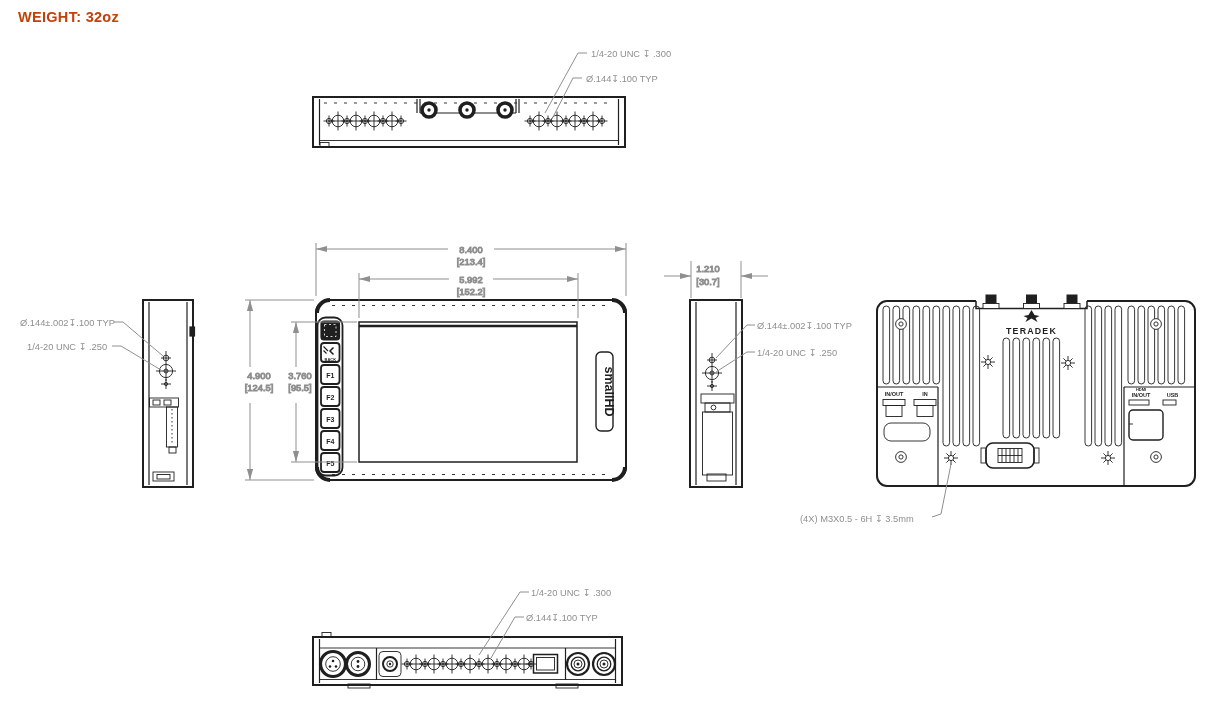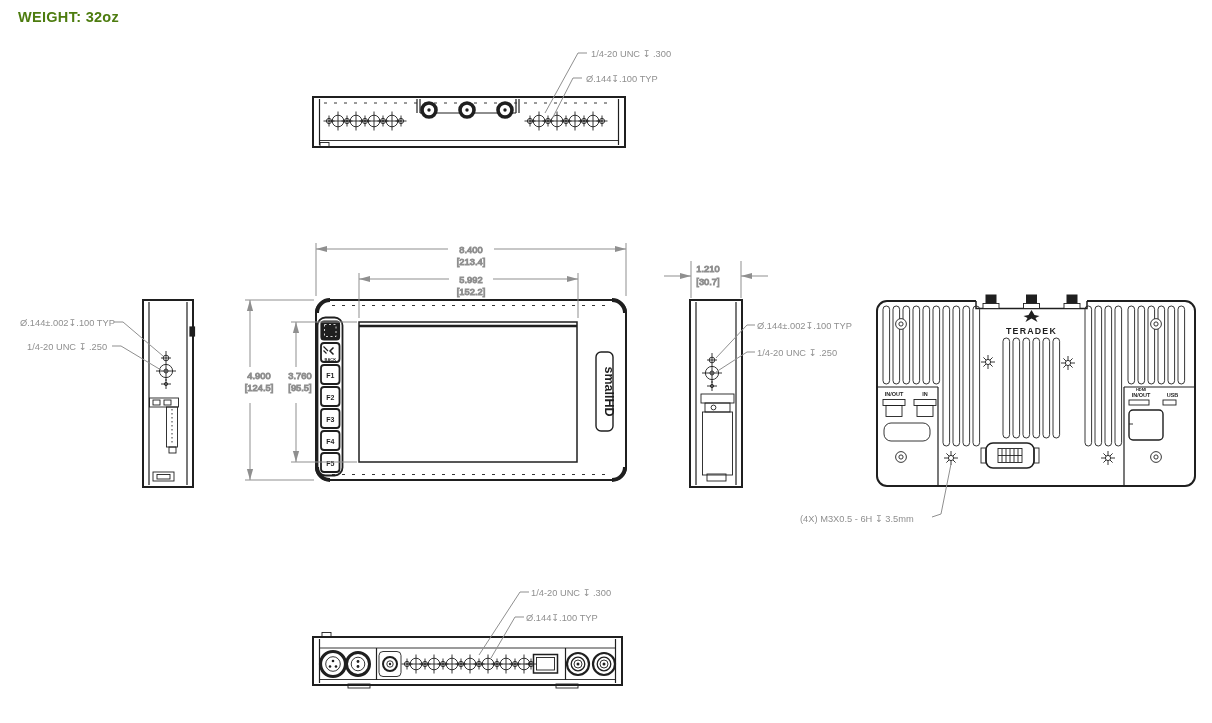--- a/index.html
+++ b/index.html
@@ -1,19 +1,19 @@
 <!DOCTYPE html>
 <html><head>
 <meta charset="utf-8">
 <style>
   html,body{margin:0;padding:0;background:#fff;}
   .canvas{position:relative;width:1212px;height:723px;background:#fff;
           font-family:"Liberation Sans","DejaVu Sans",sans-serif;overflow:hidden;}
   .weight{position:absolute;left:18px;top:9px;font-size:14.5px;font-weight:bold;
-          color:#4d7c0f;letter-spacing:.3px;}
+          color:#c2410c;letter-spacing:.3px;}
   svg{position:absolute;left:0;top:0;}
   .part{stroke:#1f1f1f;fill:none;stroke-width:1.2;}
   .thick{stroke-width:2;}
   .thin{stroke-width:0.9;}
   .dim{stroke:#8f8f8f;fill:none;stroke-width:1;}
   .dtx{fill:#8f8f8f;font-size:9.3px;font-family:"Liberation Sans","DejaVu Sans",sans-serif;}
   .mid{text-anchor:middle;}
   .blk{fill:#1f1f1f;stroke:none;}
   .btn-label{fill:#1f1f1f;font-weight:bold;font-size:7px;text-anchor:middle;stroke:none;}
   .tiny-label{fill:#1f1f1f;font-weight:bold;font-size:5.5px;text-anchor:middle;stroke:none;}

